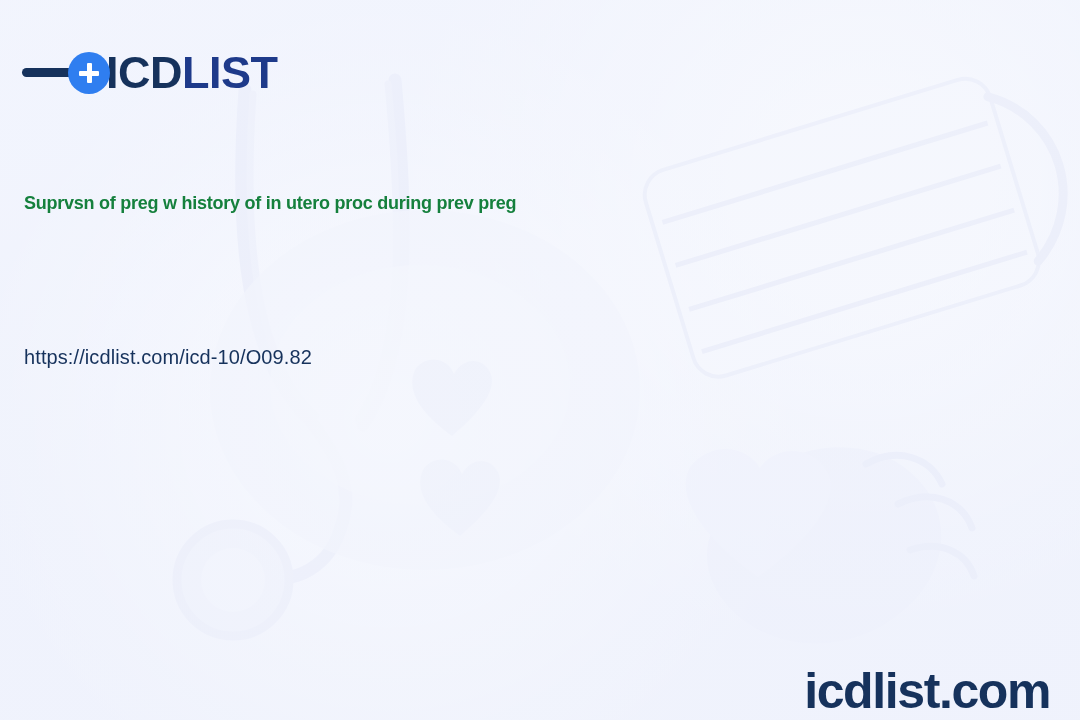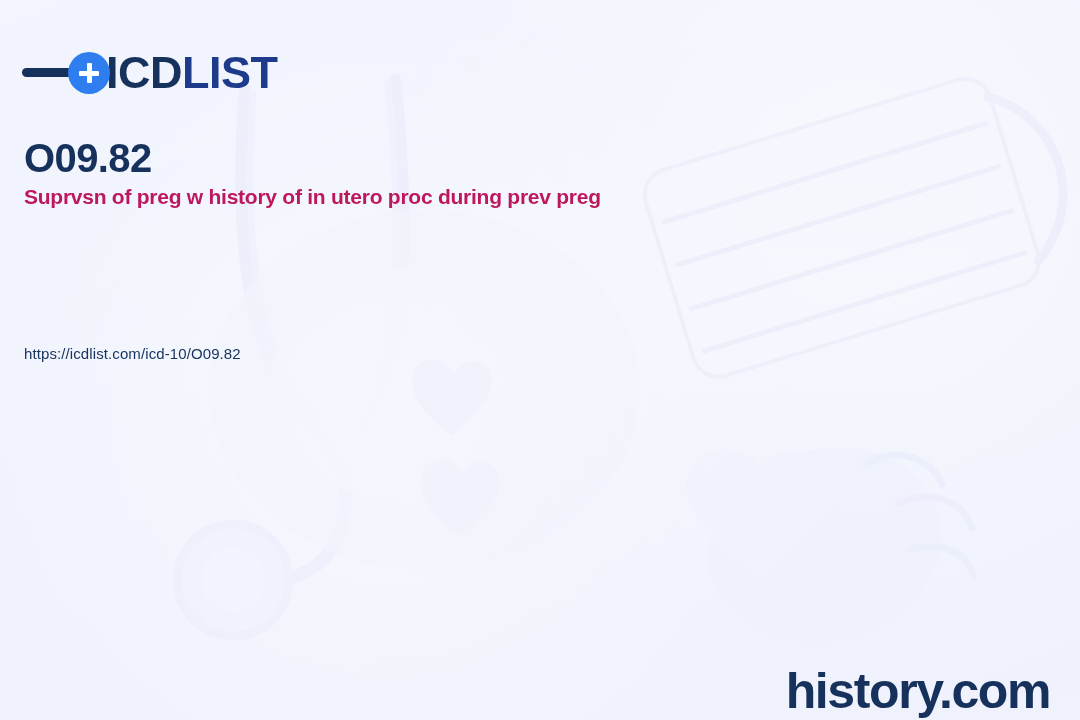--- a/index.html
+++ b/index.html
@@ -164,42 +164,42 @@
     top: 112px;
     font-size: 40px;
     font-weight: 700;
     color: #16325c;
     letter-spacing: -0.6px;
     line-height: 1.1;
   }
   .description {
     position: absolute;
     left: 24px;
-    top: 160px;
-    font-size: 21px;
-    font-weight: 700;
-    color: #be185d;
+    top: 168px;
+    font-size: 18px;
+    font-weight: 700;
+    color: #15803d;
     letter-spacing: -0.25px;
     line-height: 1.25;
   }
   .billable {
     position: absolute;
     left: 24px;
     top: 224px;
     font-size: 19px;
     font-weight: 700;
     color: #d93452;
     letter-spacing: -0.1px;
     line-height: 1.25;
   }
   .url {
     position: absolute;
     left: 24px;
     top: 321px;
-    font-size: 15px;
+    font-size: 20px;
     font-weight: 400;
     color: #16325c;
     letter-spacing: 0.1px;
     line-height: 1.2;
   }
 
   .footer-brand {
     position: absolute;
     right: 30px;
     bottom: 28px;
@@ -282,19 +282,18 @@
       <div class="brand">
         <div class="brand-bar"></div>
         <div class="brand-circle">
           <span class="plus-h"></span>
           <span class="plus-v"></span>
         </div>
         <div class="brand-word"><span class="icd">ICD</span><span class="list">LIST</span></div>
       </div>
     </div>
 
-    <div class="code">O09.82</div>
     <div class="description">Suprvsn of preg w history of in utero proc during prev preg</div>
     <div class="url">https://icdlist.com/icd-10/O09.82</div>
 
-    <div class="footer-brand">history.com</div>
+    <div class="footer-brand">icdlist.com</div>
   </div>
 </div>
 
 </body></html>

